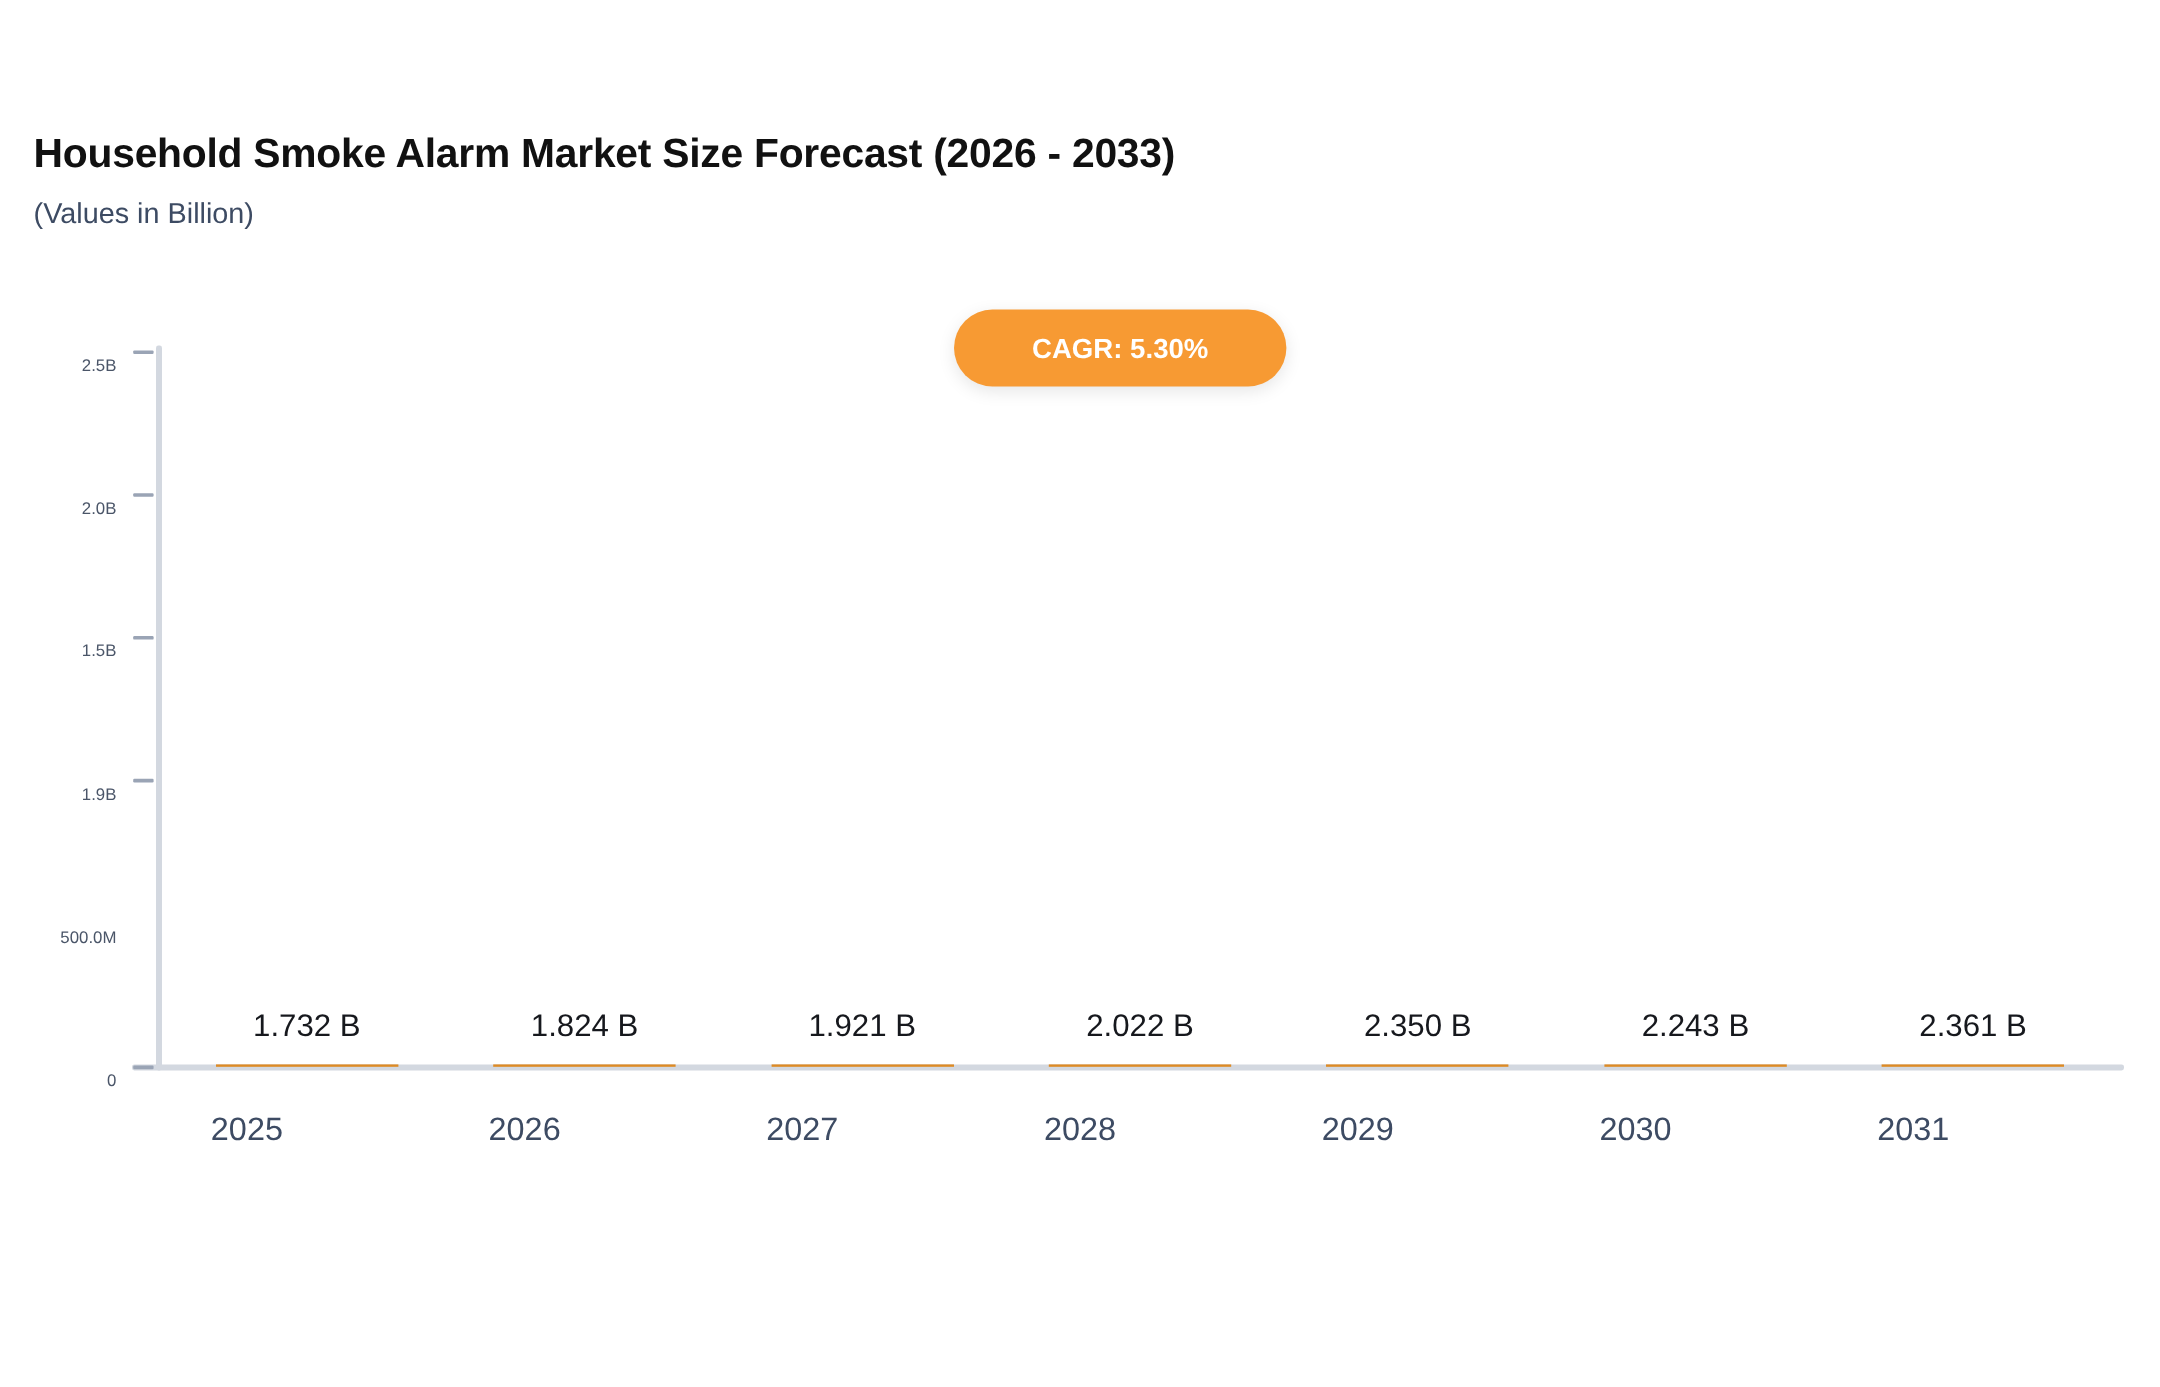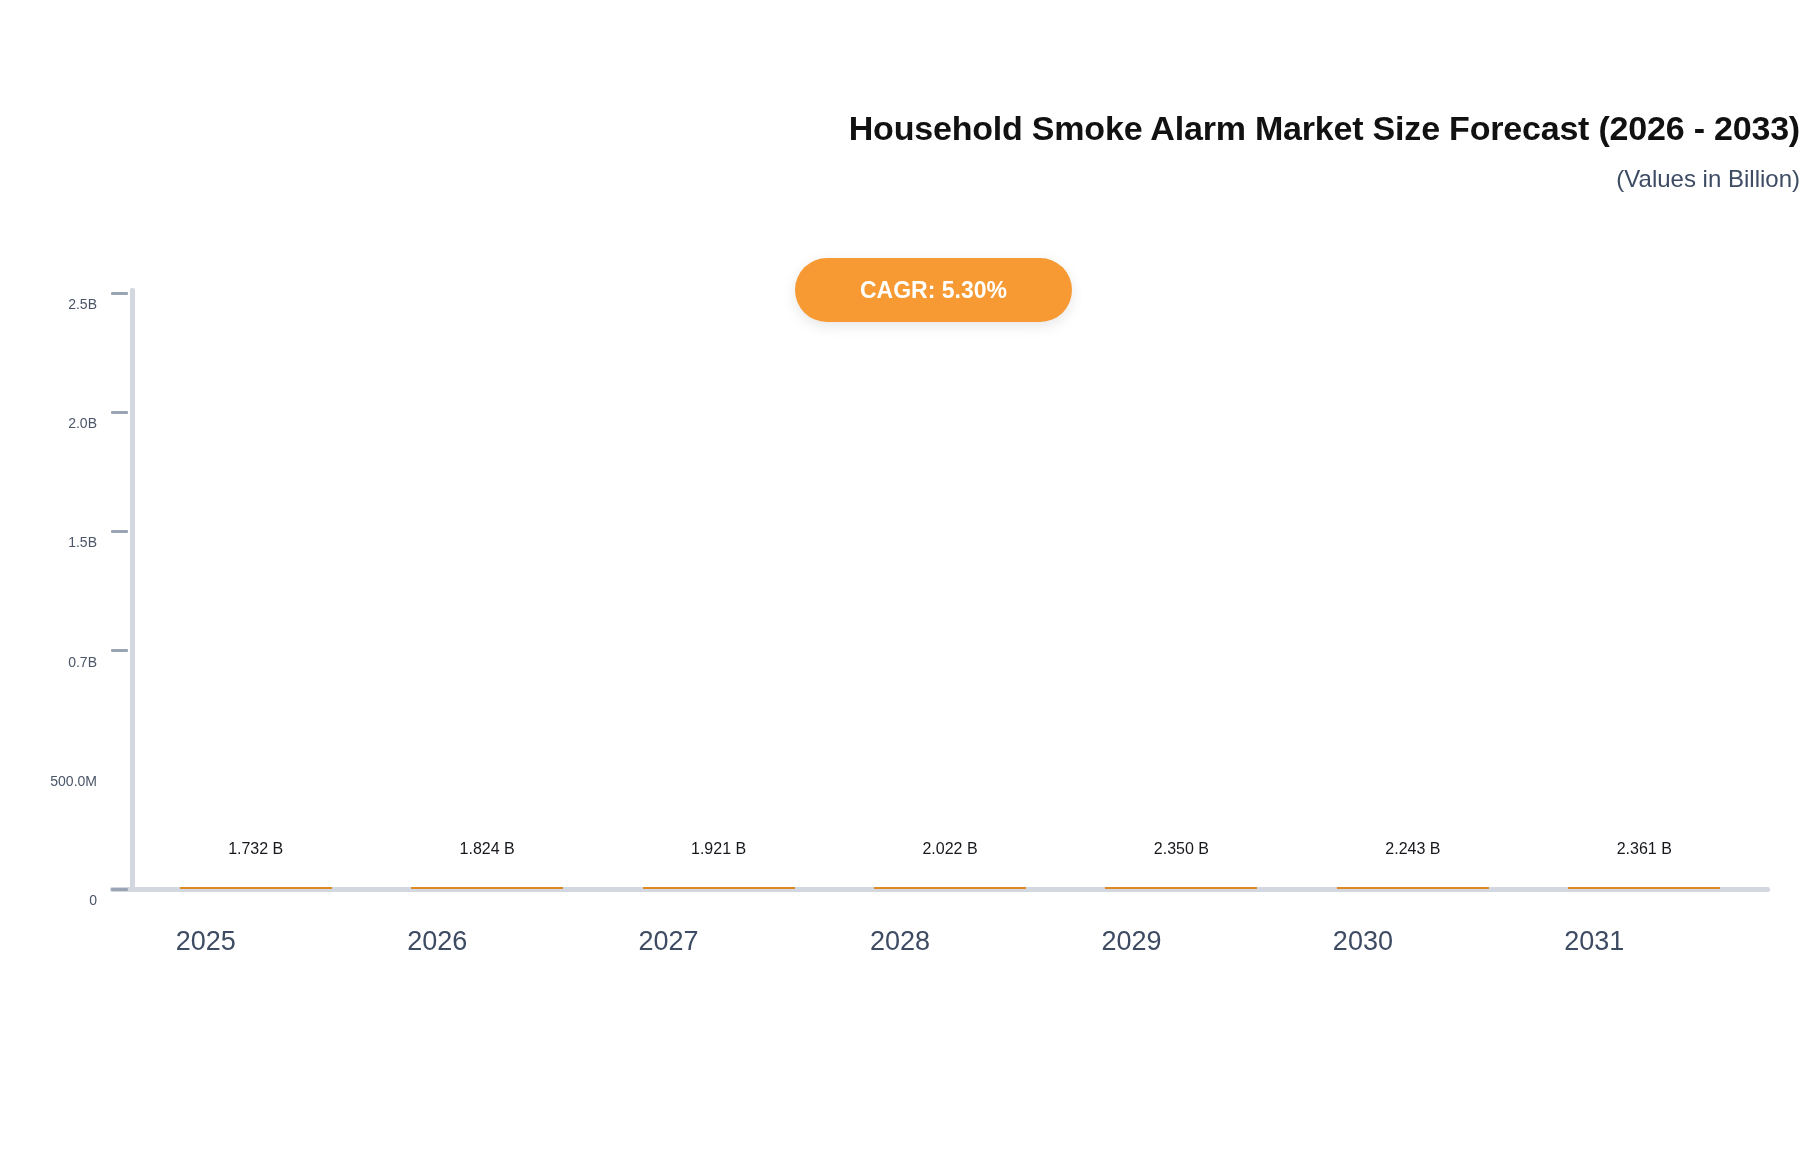--- a/index.html
+++ b/index.html
@@ -18,21 +18,21 @@
     height: 1156px;
     background: #ffffff;
   }
 
   
   #title-block {
     position: absolute;
     top: 108px;
     left: 0;
     width: 1800px;
-    text-align: right;
+    text-align: left;
     padding-left: 28px;
   }
 
   #chart-title {
     font-size: 34px;
     font-weight: bold;
     color: #111111;
     letter-spacing: -0.2px;
     line-height: 1.2;
     white-space: nowrap;
@@ -154,21 +154,21 @@
     position: absolute;
     bottom: 0;
     z-index: 5;
     background: #C87A16;
   }
 
   .bar-value {
     position: absolute;
     left: 50%;
     transform: translateX(-50%);
-    font-size: 16px;
+    font-size: 26px;
     color: #16181d;
     white-space: nowrap;
     line-height: 1;
     z-index: 20;
   }
 
   .x-label {
     position: absolute;
     top: 928px;
     font-size: 27px;
@@ -227,21 +227,21 @@
         </div>
         <div class="y-tick" style="top: 412.2px;">
           <span class="y-label">2.0B</span>
           <span class="y-dash"></span>
         </div>
         <div class="y-tick" style="top: 531.4px;">
           <span class="y-label">1.5B</span>
           <span class="y-dash"></span>
         </div>
         <div class="y-tick" style="top: 650.6px;">
-          <span class="y-label">0.7B</span>
+          <span class="y-label">1.9B</span>
           <span class="y-dash"></span>
         </div>
         <div class="y-tick no-dash" style="top: 769.8px;">
           <span class="y-label">500.0M</span>
           <span class="y-dash"></span>
         </div>
         <div class="y-tick" style="top: 889px;">
           <span class="y-label">0</span>
           <span class="y-dash"></span>
         </div>

